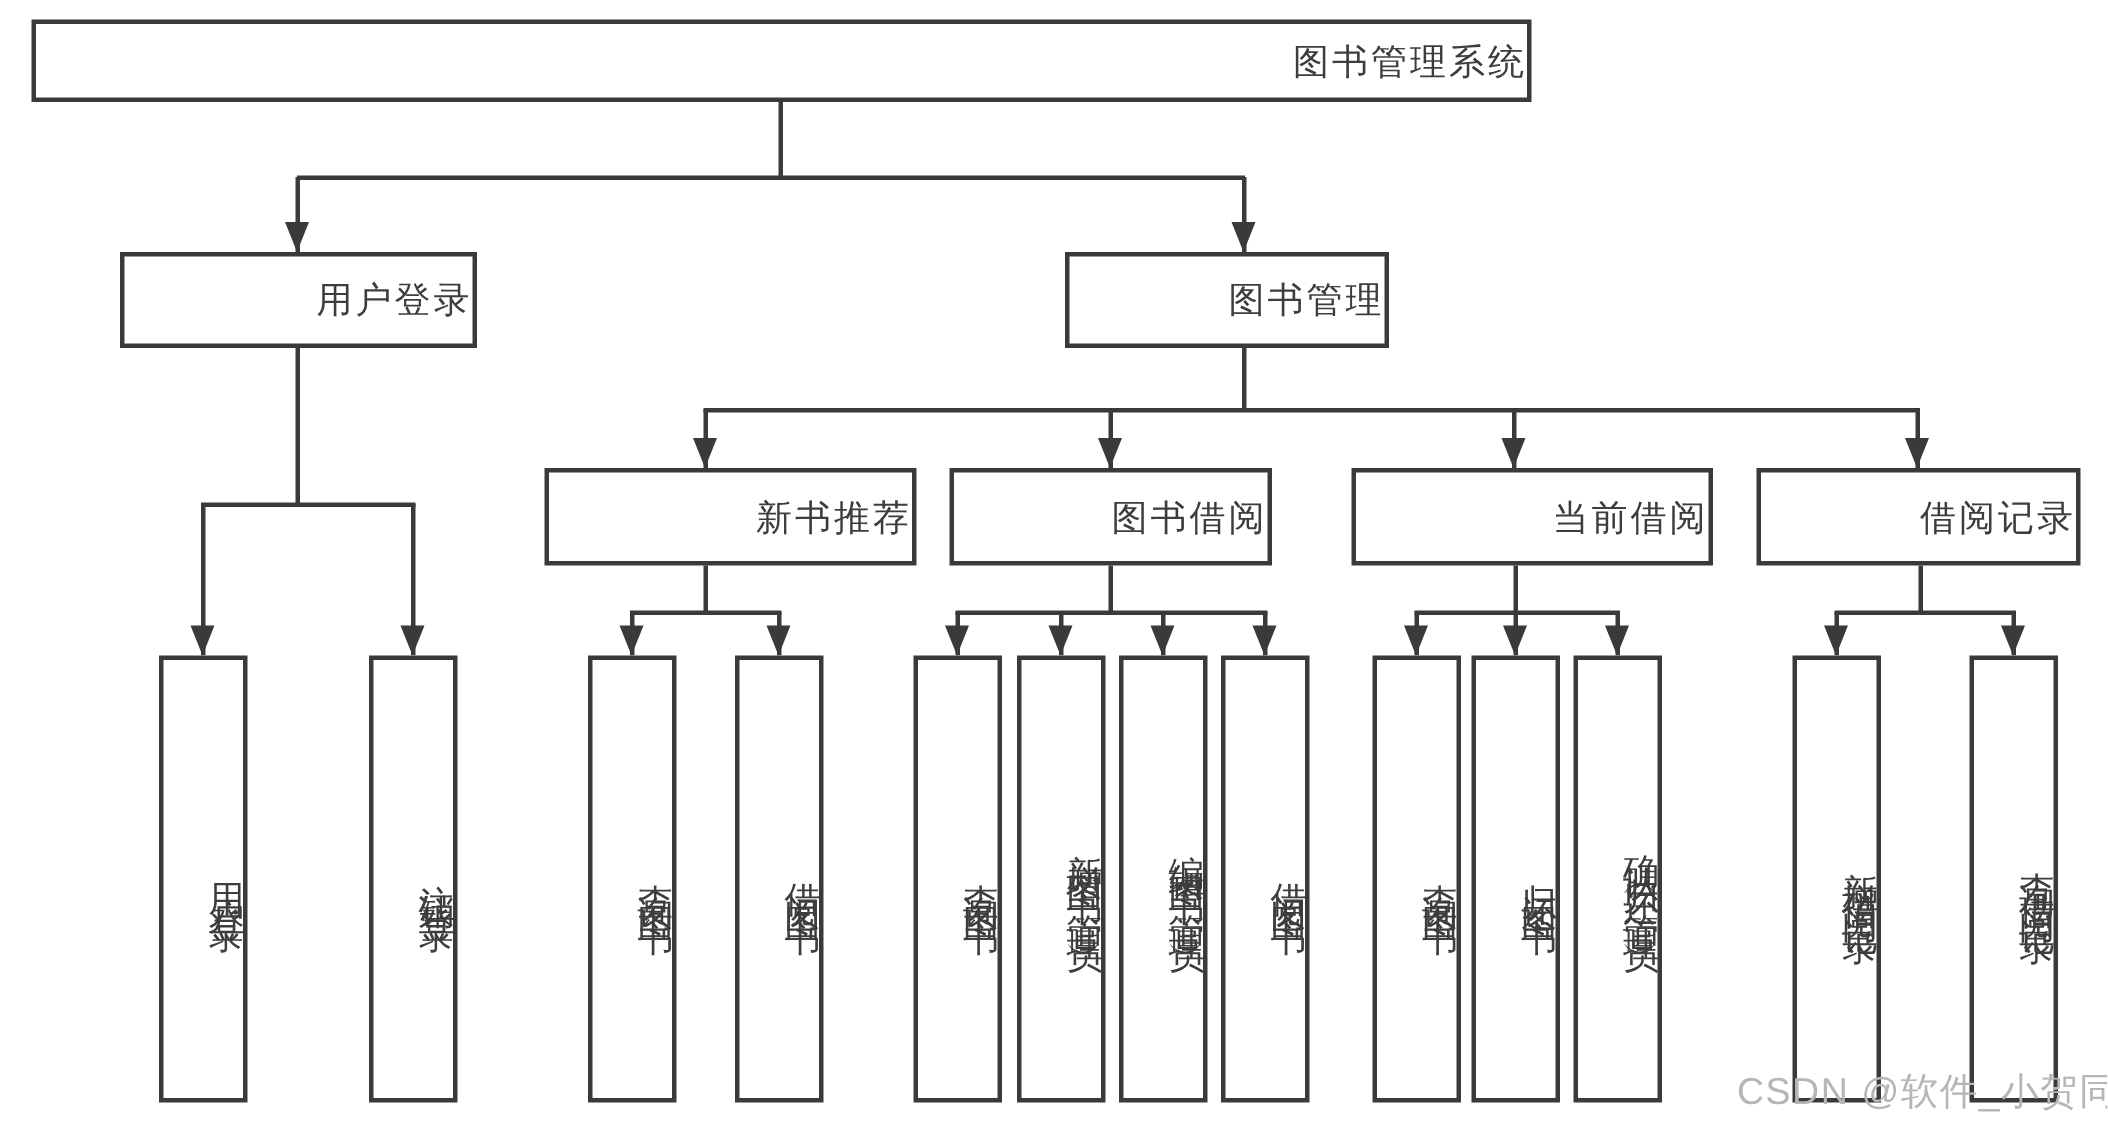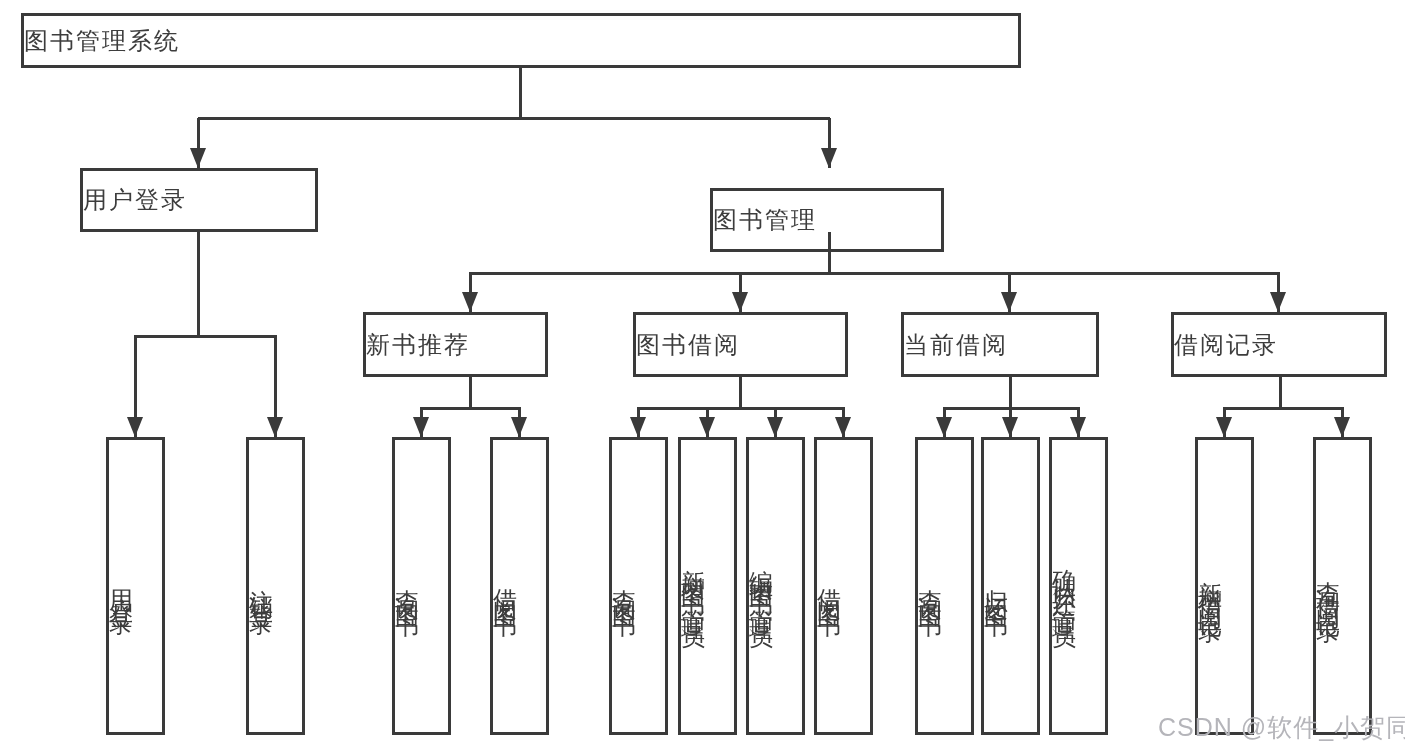--- a/index.html
+++ b/index.html
@@ -11,21 +11,21 @@
     overflow: hidden;
     font-family: "Liberation Sans", sans-serif;
   }
   .box {
     position: absolute;
     box-sizing: border-box;
     border: 3px solid #3a3a3a;
     background: #ffffff;
     display: flex;
     align-items: center;
-    justify-content: flex-start;
+    justify-content: flex-end;
     color: #3d3d3d;
   }
   .hlabel {
     font-size: 24px;
     letter-spacing: 2px;
     white-space: nowrap;
     color: #3d3d3d;
   }
   .vlabel {
     writing-mode: vertical-rl;
@@ -67,21 +67,21 @@
   <div class="vline" style="left:519px; top:68px; height:50px;"></div>
   <div class="hline" style="left:198px; top:117px; width:632px;"></div>
   <div class="vline" style="left:197px; top:118px; height:50px;"></div>
   <div class="arrow" style="left:190px; top:148px;"></div>
   <div class="vline" style="left:828px; top:118px; height:50px;"></div>
   <div class="arrow" style="left:821px; top:148px;"></div>
 
   <div class="box" style="left:80px; top:168px; width:238px; height:64px;">
     <span class="hlabel">用户登录</span>
   </div>
-  <div class="box" style="left:710px; top:168px; width:234px; height:64px;margin-top:20px;">
+  <div class="box" style="left:710px; top:168px; width:216px; height:64px;">
     <span class="hlabel">图书管理</span>
   </div>
 
   <div class="vline" style="left:197px; top:232px; height:104px;"></div>
   <div class="hline" style="left:134px; top:335px; width:143px;"></div>
   <div class="vline" style="left:134px; top:336px; height:101px;"></div>
   <div class="arrow" style="left:127px; top:417px;"></div>
   <div class="vline" style="left:274px; top:336px; height:101px;"></div>
   <div class="arrow" style="left:267px; top:417px;"></div>
 
@@ -89,27 +89,27 @@
   <div class="hline" style="left:469px; top:272px; width:811px;"></div>
   <div class="vline" style="left:469px; top:273px; height:39px;"></div>
   <div class="arrow" style="left:462px; top:292px;"></div>
   <div class="vline" style="left:739px; top:273px; height:39px;"></div>
   <div class="arrow" style="left:732px; top:292px;"></div>
   <div class="vline" style="left:1008px; top:273px; height:39px;"></div>
   <div class="arrow" style="left:1001px; top:292px;"></div>
   <div class="vline" style="left:1277px; top:273px; height:39px;"></div>
   <div class="arrow" style="left:1270px; top:292px;"></div>
 
-  <div class="box" style="left:363px; top:312px; width:185px; height:65px;">
+  <div class="box" style="left:363px; top:312px; width:248px; height:65px;">
     <span class="hlabel">新书推荐</span>
   </div>
   <div class="box" style="left:633px; top:312px; width:215px; height:65px;font-family:Liberation Mono, monospace;">
     <span class="hlabel">图书借阅</span>
   </div>
-  <div class="box" style="left:901px; top:312px; width:198px; height:65px;">
+  <div class="box" style="left:901px; top:312px; width:241px; height:65px;">
     <span class="hlabel">当前借阅</span>
   </div>
   <div class="box" style="left:1171px; top:312px; width:216px; height:65px;">
     <span class="hlabel">借阅记录</span>
   </div>
 
   <div class="vline" style="left:469px; top:377px; height:31px;"></div>
   <div class="hline" style="left:420px; top:407px; width:101px;"></div>
   <div class="vline" style="left:420px; top:408px; height:29px;"></div>
   <div class="arrow" style="left:413px; top:417px;"></div>

